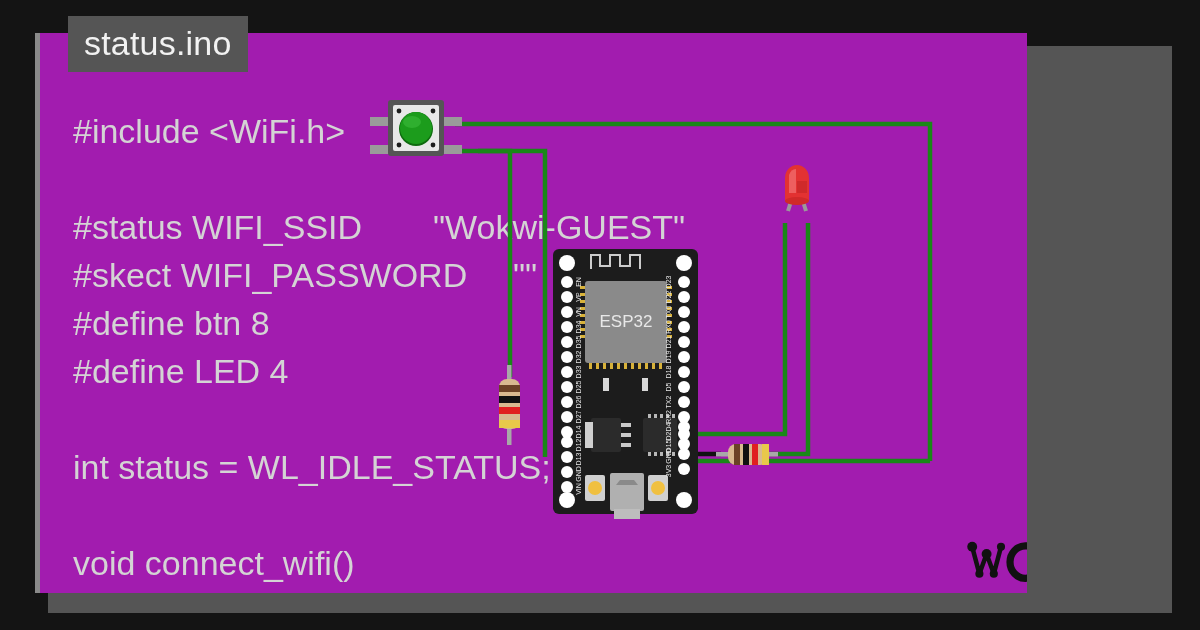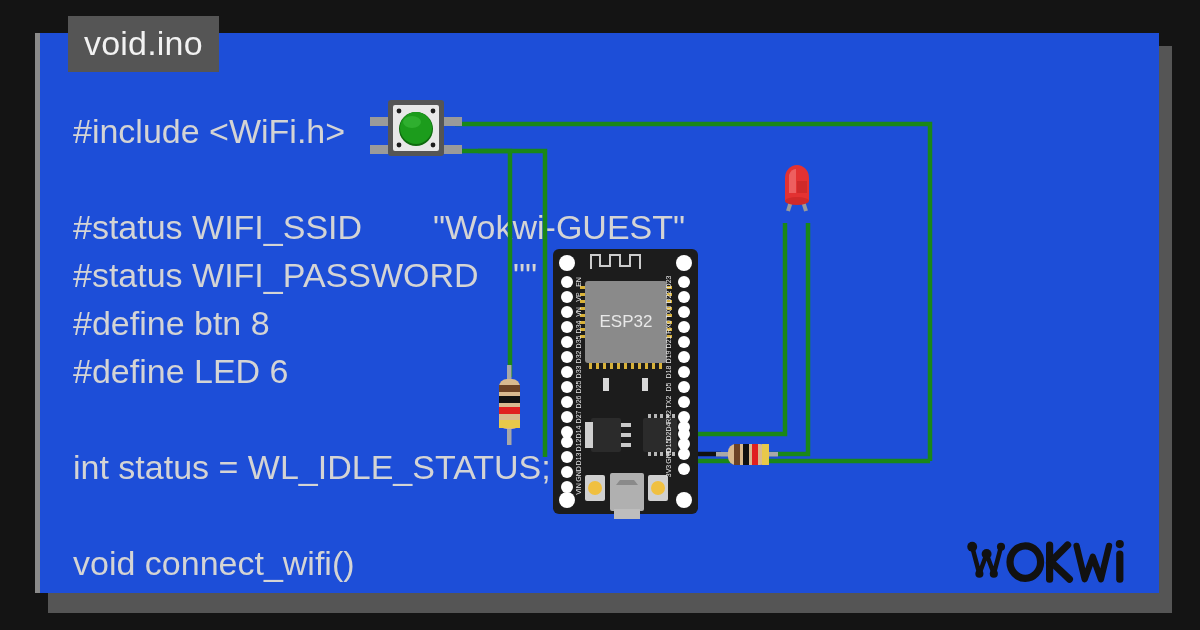--- a/index.html
+++ b/index.html
@@ -9,22 +9,22 @@
     font-family:"Liberation Sans", sans-serif;
   }
   #stage{position:relative;width:1200px;height:630px;}
 
   
   .shadow-frame{
     position:absolute;left:48px;top:46px;width:1124px;height:567px;
     background:#555555;
   }
   .card{
-    position:absolute;left:35px;top:33px;width:1124px;height:560px;
-    background:#1d4ed8;
+    position:absolute;left:35px;top:33px;width:992px;height:560px;
+    background:#a21caf;
     border-left:5px solid #8a8a8a;
     box-sizing:border-box;
     overflow:hidden;
   }
 
   
   .file-tab{
     position:absolute;left:68px;top:16px;
     background:#555555;color:#f2f2f2;
     font-size:34px;line-height:1;
@@ -60,24 +60,24 @@
 <div id="stage">
 
   <div class="shadow-frame"></div>
 
   <div class="card">
 
     <div class="code">
       <span class="ln" style="top:74px;">#include &lt;WiFi.h&gt;</span>
       <span class="ln" style="top:170px;">#status WIFI_SSID</span>
       <span class="col2" style="left:393px;top:170px;">"Wokwi-GUEST"</span>
-      <span class="ln" style="top:218px;">#status WIFI_PASSWORD</span>
+      <span class="ln" style="top:218px;">#skect WIFI_PASSWORD</span>
       <span class="col2" style="left:473px;top:218px;">""</span>
       <span class="ln" style="top:266px;">#define btn 8</span>
-      <span class="ln" style="top:314px;">#define LED 6</span>
+      <span class="ln" style="top:314px;">#define LED 4</span>
       <span class="ln" style="top:506px;">void connect_wifi()</span>
       <span class="ln" style="top:410px;">int status = WL_IDLE_STATUS;</span>
       <span class="ln" style="top:554px;">{</span>
     </div>
 
     <svg class="circuit" viewBox="0 0 1124 560">
 
       <g fill="none" stroke="#1a8718" stroke-width="4.5" stroke-linecap="butt">
 
         <path d="M 415 91 L 890 91 L 890 428"></path>
@@ -302,15 +302,15 @@
         <path d="M 94 32 L 114 12"></path>
         <path d="M 97 32 L 116 50"></path>
       </g>
       <path d="M 124 13 L 133 50 L 142 25 L 151 50 L 160 13" fill="none" stroke="#111111" stroke-width="7" stroke-linecap="round" stroke-linejoin="round"></path>
       <path d="M 172 22 L 172 50" fill="none" stroke="#111111" stroke-width="8" stroke-linecap="round"></path>
       <circle cx="172" cy="11" r="4.5" fill="#111111"></circle>
     </svg>
 
   </div>
 
-  <div class="file-tab">void.ino</div>
+  <div class="file-tab">status.ino</div>
 
 </div>
 
 </body></html>

